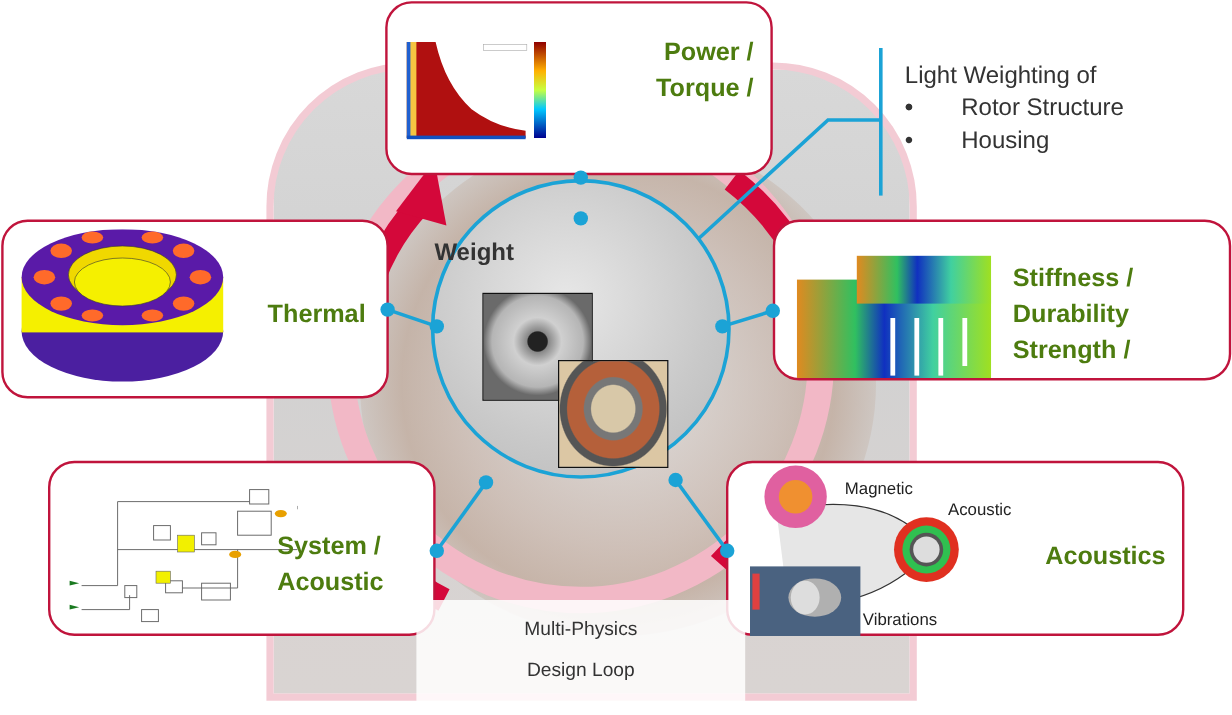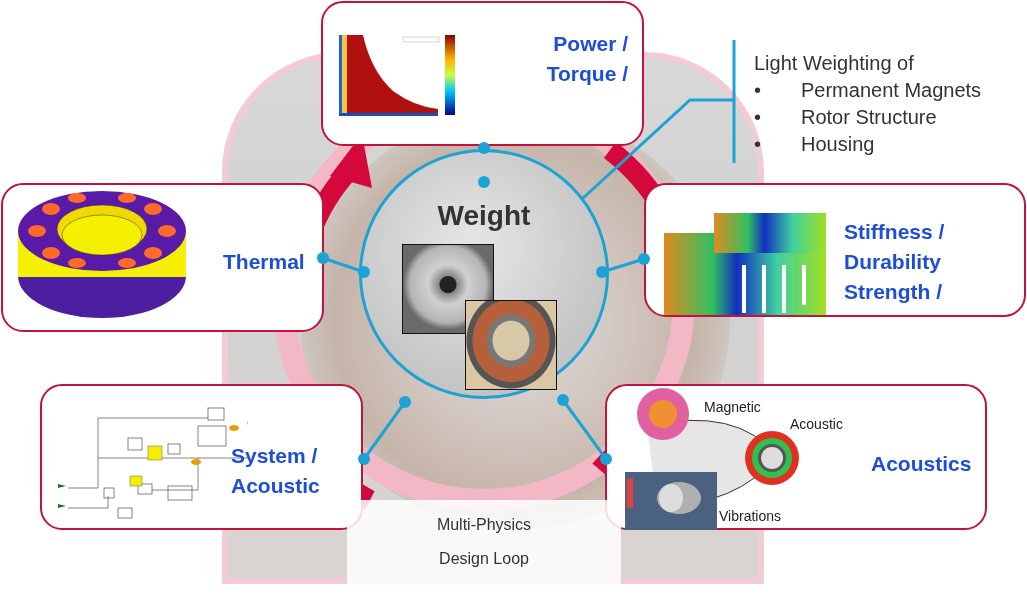--- a/index.html
+++ b/index.html
@@ -1,24 +1,24 @@
 <!DOCTYPE html>
 <html><head>
 <meta charset="utf-8">
 <style>
   html,body{margin:0;padding:0;}
   body{width:1027px;height:596px;position:relative;overflow:hidden;background:#ffffff;font-family:"Liberation Sans","DejaVu Sans",sans-serif;}
   .bgshape{position:absolute;left:222px;top:52px;width:530px;height:520px;border-radius:120px 120px 0 0;background:linear-gradient(180deg,#d6d6d6 0%,#cfcfcf 40%,#d8d2d0 100%);opacity:0.95;border:6px solid #f3c9d2;}
   .bgmotor{position:absolute;left:300px;top:110px;width:430px;height:420px;border-radius:50%;background:radial-gradient(circle at 50% 50%,#e6e6e6 0%,#cbb8ad 45%,#bfa797 60%,#d5d5d5 80%);opacity:0.7;}
   svg.ring{position:absolute;left:0;top:0;}
   .box{position:absolute;background:#fff;border:2px solid #c0143c;border-radius:22px;box-sizing:border-box;}
-  .box .lbl{position:absolute;font-weight:bold;color:#1d4ed8;font-size:21px;line-height:30px;}
+  .box .lbl{position:absolute;font-weight:bold;color:#4d7c0f;font-size:21px;line-height:30px;}
   .img{position:absolute;}
   .weight{position:absolute;left:359px;top:149px;width:250px;height:250px;border-radius:50%;border:3px solid #1ba3d6;box-sizing:border-box;background:radial-gradient(circle at 45% 40%,#e7e7e7 0%,#c9c9c9 60%,#b8b8b8 100%);}
-  .weight .wt{position:absolute;left:0;right:0;top:48px;text-align:center;font-weight:bold;font-size:28px;color:#333333;}
+  .weight .wt{position:absolute;left:0;right:0;top:48px;text-align:left;font-weight:bold;font-size:20px;color:#333333;}
   .photo{position:absolute;border:1px solid #111;}
   .lw{position:absolute;left:754px;top:50px;color:#333333;font-size:20px;line-height:27px;}
   .lw .item{position:relative;padding-left:47px;}
   .lw .item .b{position:absolute;left:0;top:0;}
   .loop{position:absolute;left:347px;top:500px;width:274px;height:97px;background:rgba(255,255,255,0.85);text-align:center;font-size:16px;color:#333333;line-height:34px;padding-top:8px;box-sizing:border-box;}
   .dot{position:absolute;width:12px;height:12px;border-radius:50%;background:#1ba3d6;}
   .sm{position:absolute;font-size:14px;color:#222;}
 </style>
 </head>
 <body>
@@ -186,21 +186,21 @@
 <div class="dot" style="left:358px;top:266px;"></div>
 <div class="dot" style="left:638px;top:253px;"></div>
 <div class="dot" style="left:596px;top:266px;"></div>
 <div class="dot" style="left:358px;top:453px;"></div>
 <div class="dot" style="left:399px;top:396px;"></div>
 <div class="dot" style="left:600px;top:453px;"></div>
 <div class="dot" style="left:557px;top:394px;"></div>
 
 <div class="lw">
   <div>Light Weighting of</div>
-  <div class="item"><span class="b">•</span><span>Permanent Magnets</span></div>
+  <div class="item"><span class="b">•</span></div>
   <div class="item"><span class="b">•</span><span>Rotor Structure</span></div>
   <div class="item"><span class="b">•</span><span>Housing</span></div>
 </div>
 
 <div class="loop">
   <div>Multi-Physics</div>
   <div>Design Loop</div>
 </div>
 
 </body></html>

